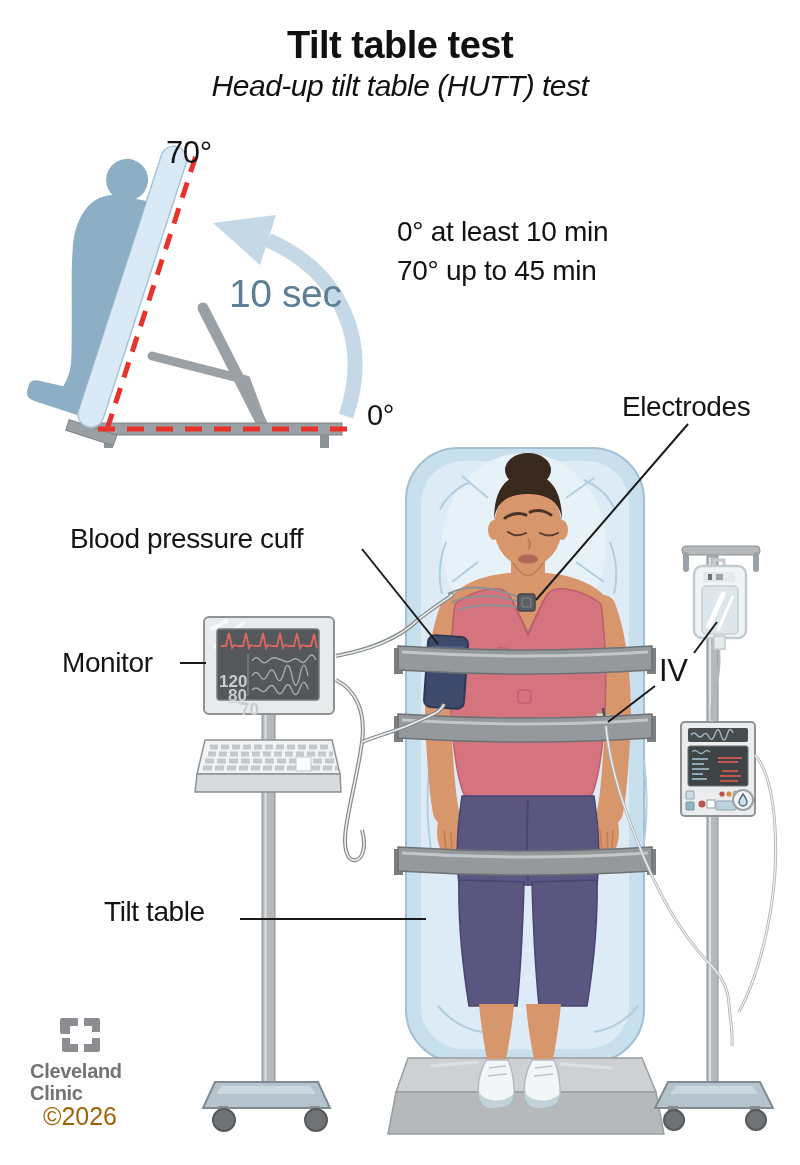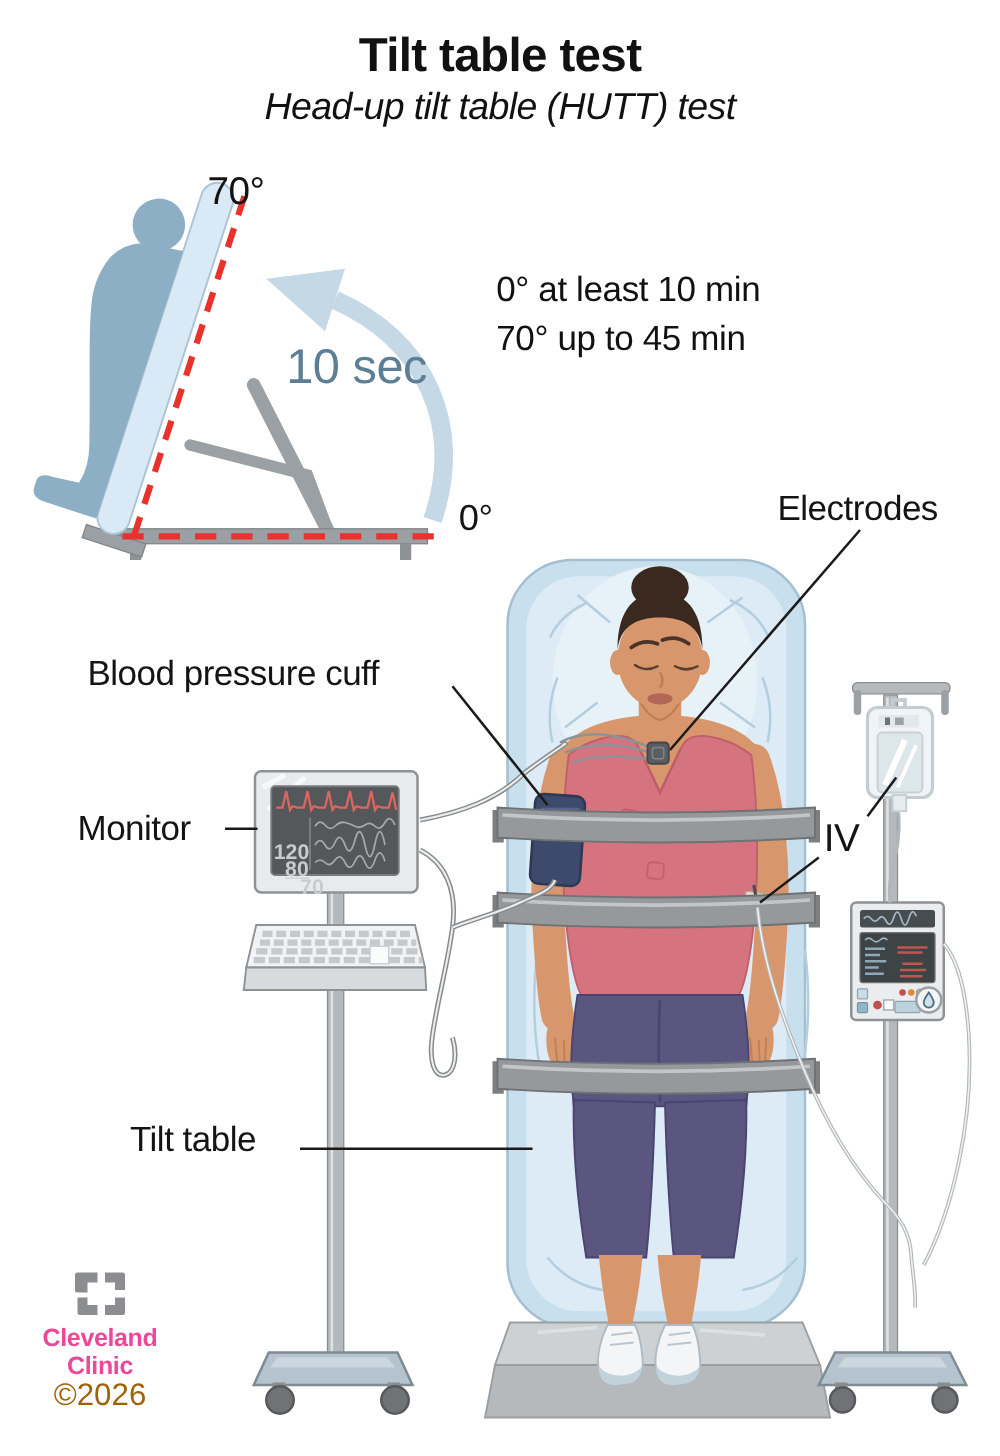--- a/index.html
+++ b/index.html
@@ -9,22 +9,22 @@
   .title{position:absolute;left:0;top:24px;width:800px;text-align:center;
          font-size:38px;font-weight:700;letter-spacing:-0.5px;color:#111;}
   .subtitle{position:absolute;left:0;top:69px;width:800px;text-align:center;
          font-size:30px;font-style:italic;letter-spacing:-0.5px;color:#111;}
   .lbl{position:absolute;font-size:28px;letter-spacing:-0.4px;white-space:nowrap;color:#141414;}
   .lbl-blue{color:#5d7f96;}
   .protocol{position:absolute;left:397px;top:212px;font-size:28px;line-height:39px;
          letter-spacing:-0.3px;color:#111;}
   .reading{position:absolute;width:28px;text-align:right;font-size:17px;font-weight:700;
          color:#c9cbcd;letter-spacing:0;margin-top:18px;}
-  .brand{position:absolute;left:30px;width:100px;text-align:center;font-weight:700;
-         font-size:20px;line-height:22px;color:#ec4899;letter-spacing:-0.3px;}
+  .brand{position:absolute;left:30px;width:100px;font-weight:700;
+         font-size:20px;line-height:22px;color:#737373;letter-spacing:-0.3px;}
   .copyright{position:absolute;left:30px;top:1102px;width:100px;text-align:center;
          font-size:25px;color:#a16207;}
 </style>
 </head>
 <body>
 
 <div class="stage">
 
 <svg class="art" width="800" height="1165" viewBox="0 0 800 1165">
 

